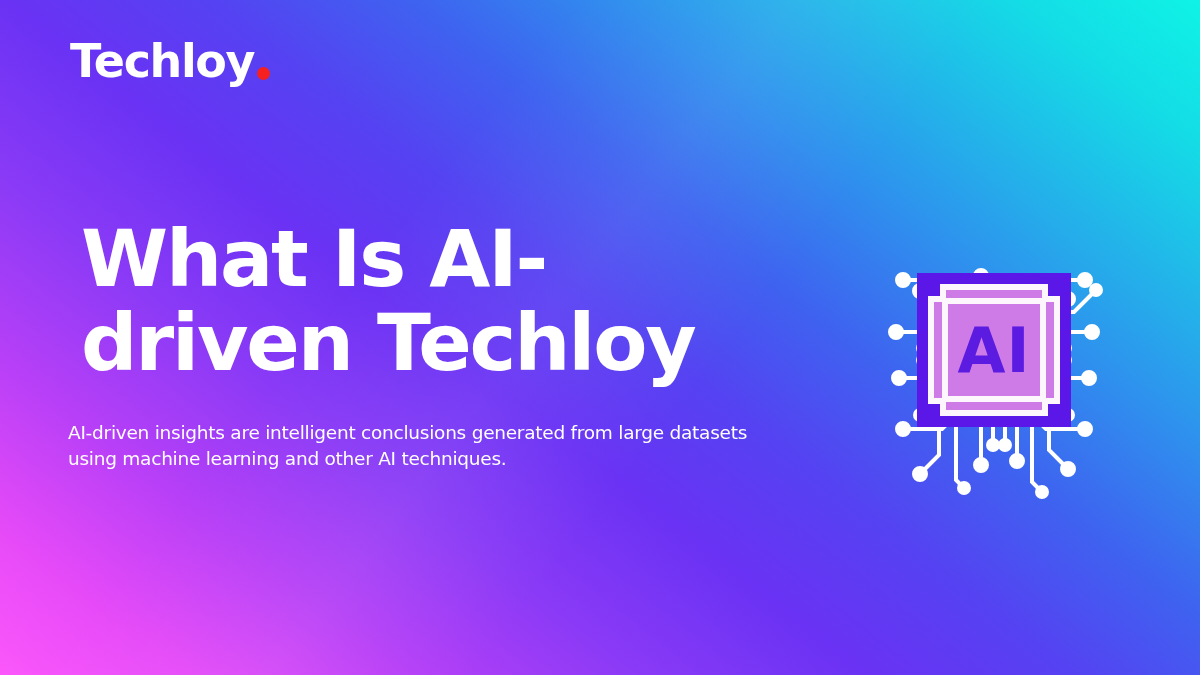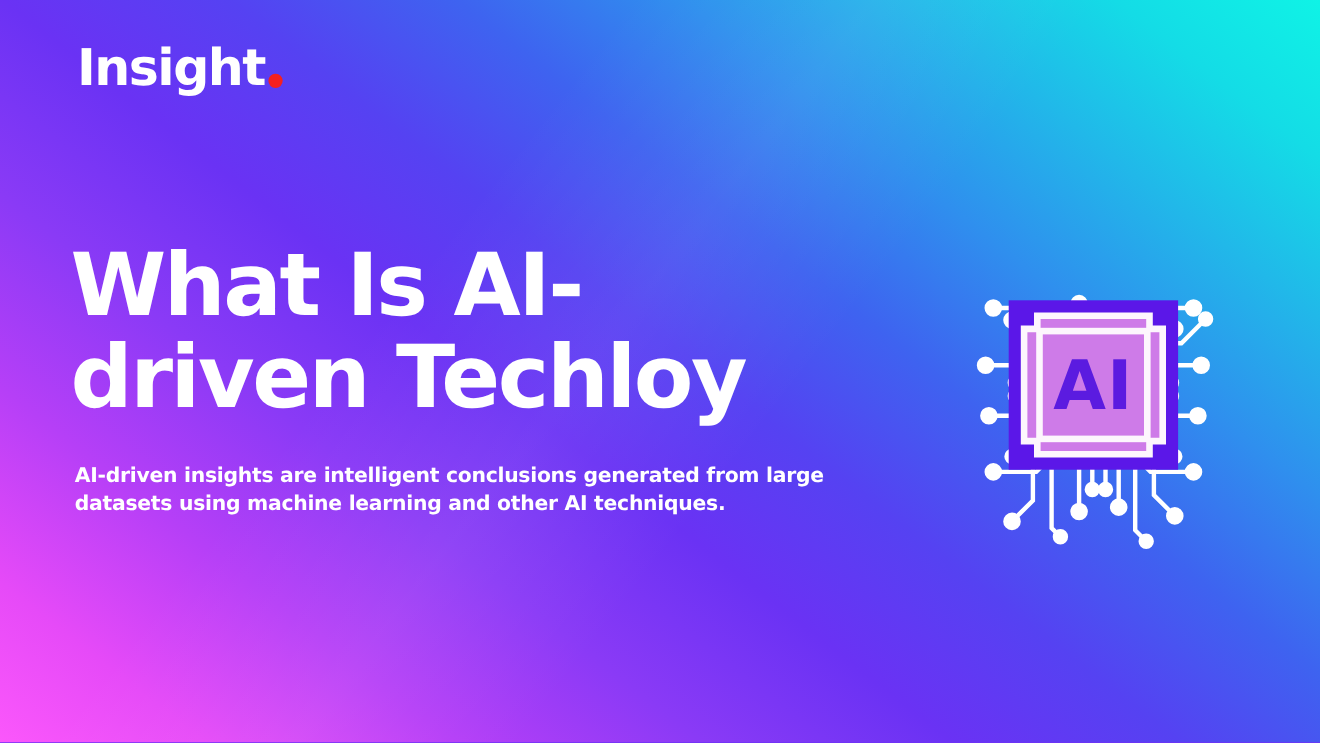--- a/index.html
+++ b/index.html
@@ -48,59 +48,59 @@
     font-family:"DejaVu Sans", sans-serif;
   }
   .logo-dot {
     width:13px; height:13px; border-radius:50%;
     background:#F5201F;
     margin-left:3px; margin-bottom:4px;
   }
 
   
   .headline {
-    position:absolute; left:64px; top:218px;
+    position:absolute; left:81px; top:218px;
     width:620px;
     color:#ffffff;
     font-family:"DejaVu Sans", sans-serif;
     font-weight:bold;
     font-size:79px;
     line-height:1.06;
     letter-spacing:-2.2px;
   }
   .headline .l2 { display:block; }
 
   
   .subtitle {
     position:absolute; left:68px; top:420px;
     width:690px;
     color:#ffffff;
     font-family:"DejaVu Sans", sans-serif;
-    font-weight:bold;
+    font-weight:normal;
     font-size:18.5px;
     line-height:1.42;
     letter-spacing:-0.25px;
   }
 
   
   .chip-graphic {
     position:absolute;
     left:844px; top:200px;
     width:300px; height:300px;
   }
   .chip-graphic svg { display:block; width:300px; height:300px; }
 </style>
 </head>
 <body>
 
 <div class="bg"></div>
 <div class="bg-streak"></div>
 
 <div class="logo">
-  <span class="logo-text">Insight</span>
+  <span class="logo-text">Techloy</span>
   <span class="logo-dot"></span>
 </div>
 
 <h1 class="headline">
   <span class="l1">What Is AI-</span>
   <span class="l2">driven Techloy</span>
 </h1>
 
 <p class="subtitle">AI-driven insights are intelligent conclusions generated from large datasets using machine learning and other AI techniques.</p>
 

